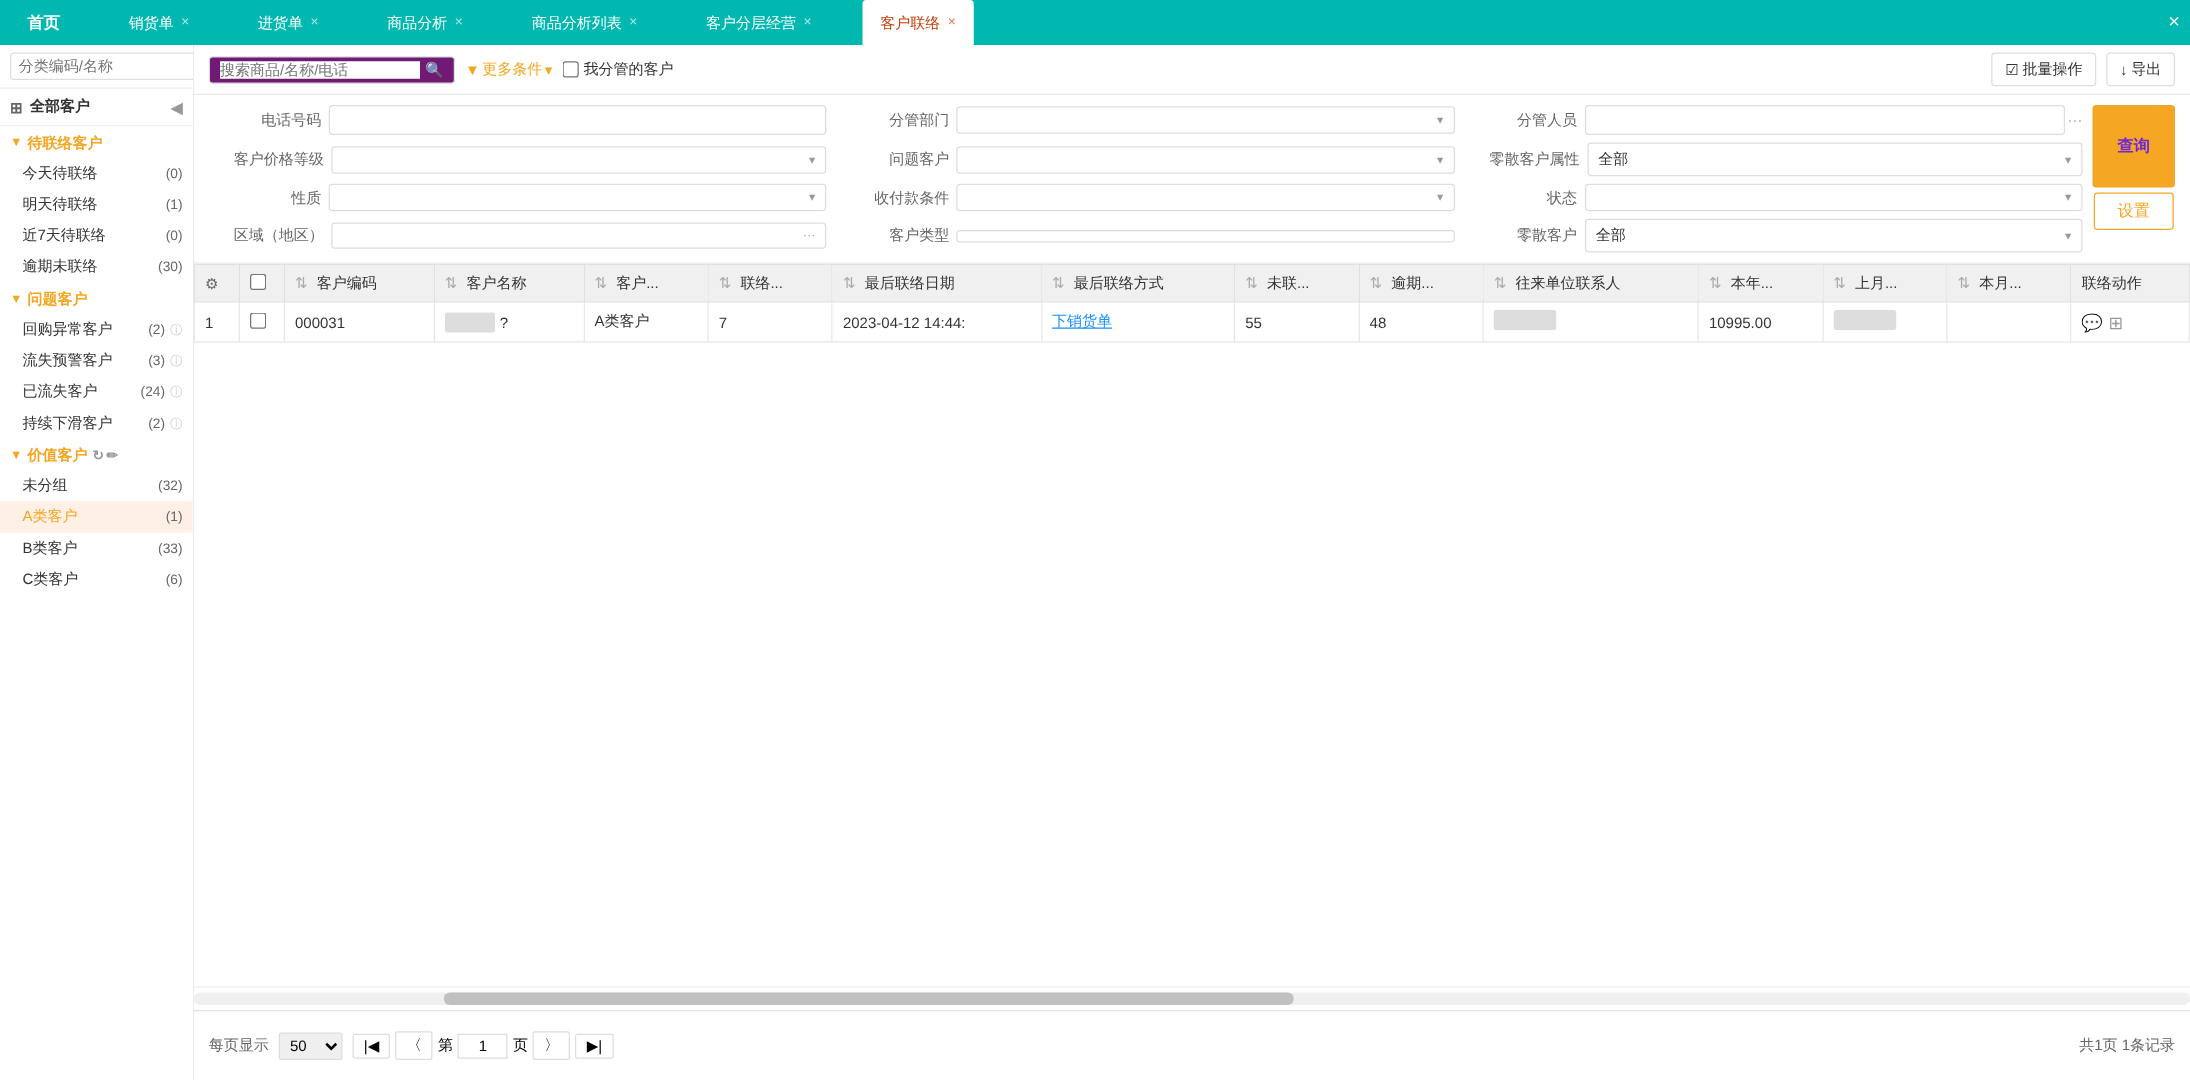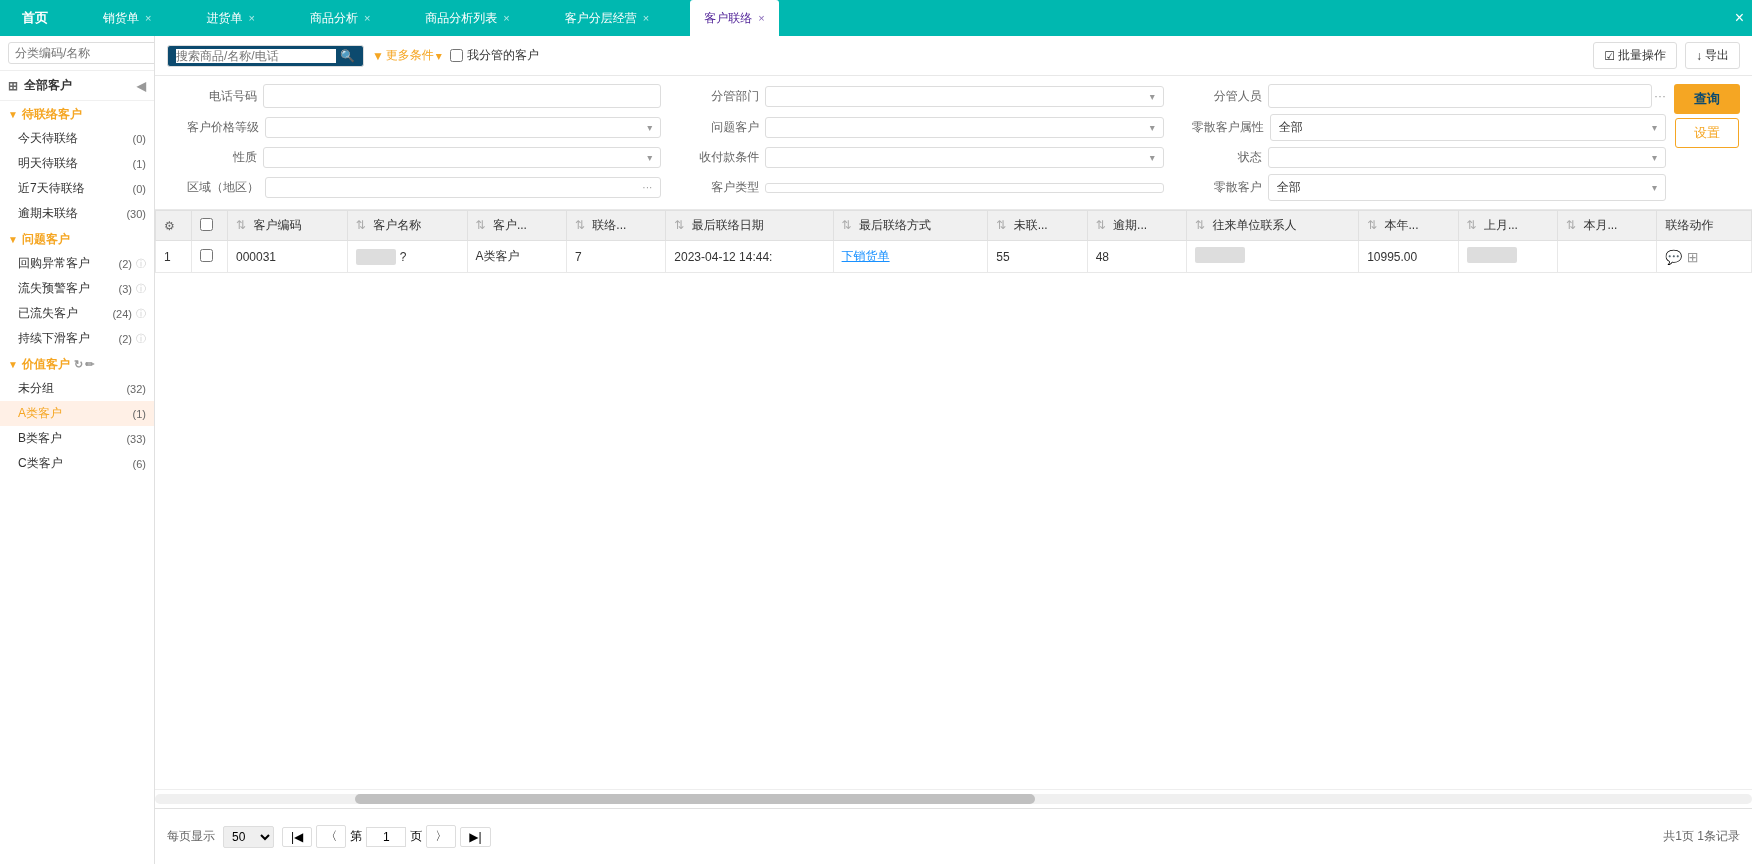--- a/index.html
+++ b/index.html
@@ -10,21 +10,21 @@
       display: flex; align-items: center;
       background: #00b8b0; height: 36px; padding: 0 8px;
       color: white;
       gap: 27px;
     }
     .top-nav .nav-item {
       padding: 0 14px; height: 36px; display: flex; align-items: center;
       color: white; cursor: pointer; font-size: 13px; white-space: nowrap;
     }
     .top-nav .nav-item.active {
-      background: white; color: #4c1d95; border-radius: 3px 3px 0 0;
+      background: white; color: #c2410c; border-radius: 3px 3px 0 0;
     }
     .top-nav .nav-item .close-btn {
       margin-left: 6px; font-size: 11px; cursor: pointer; opacity: 0.7;
     }
     .top-nav .home { font-weight: bold; }
     .top-nav .spacer { flex: 1; }
     .top-nav .close-app { font-size: 16px; cursor: pointer; color: white; }
 
     
     .main-layout { display: flex; height: calc(864px - 36px); }
@@ -65,21 +65,21 @@
     
     .content { flex: 1; display: flex; flex-direction: column; overflow: hidden; background: #f5f5f5; }
 
     
     .filter-bar {
       background: white; padding: 6px 12px; display: flex; align-items: center;
       border-bottom: 1px solid #e8e8e8; gap: 8px;
     }
     .filter-search {
       display: flex; align-items: center; border: 1px solid #ddd; border-radius: 3px;
-      padding: 3px 8px; background: #0c4a6e;
+      padding: 3px 8px; background: #701a75;
     }
     .filter-search input { border: none; outline: none; font-size: 12px; width: 160px; }
     .filter-search .s-icon { color: #00b8b0; margin-left: 4px; }
     .more-filter { color: #f5a623; cursor: pointer; display: flex; align-items: center; gap: 2px; }
     .my-customer { display: flex; align-items: center; gap: 4px; cursor: pointer; color: #333; }
     .my-customer input { cursor: pointer; }
     .filter-spacer { flex: 1; }
     .btn-batch { background: white; border: 1px solid #ddd; border-radius: 3px; padding: 4px 10px; cursor: pointer; color: #333; display: flex; align-items: center; gap: 3px; }
     .btn-export { background: white; border: 1px solid #ddd; border-radius: 3px; padding: 4px 10px; cursor: pointer; color: #333; display: flex; align-items: center; gap: 3px; }
 
@@ -98,22 +98,22 @@
       min-width: 0;
     }
     .filter-select .val { flex: 1; color: #333; }
     .filter-select .arrow { color: #999; font-size: 10px; }
     .filter-input {
       flex: 1; border: 1px solid #ddd; border-radius: 3px; padding: 4px 8px;
       outline: none; font-size: 12px;
     }
     .filter-dots { color: #999; cursor: pointer; margin-left: 2px; }
     .btn-query {
-      background: #f5a623; color: #0c4a6e; border: none; border-radius: 3px;
-      padding: 6px 20px; cursor: pointer; font-size: 13px; font-weight: bold;
+      background: #f5a623; color: #6d28d9; border: none; border-radius: 3px;
+      padding: 24px 20px; cursor: pointer; font-size: 13px; font-weight: bold;
     }
     .btn-settings {
       background: white; color: #f5a623; border: 1px solid #f5a623; border-radius: 3px;
       padding: 5px 18px; cursor: pointer; font-size: 13px; display: block; margin-top: 4px;
     }
     .query-btn-group { display: flex; flex-direction: column; align-items: center; }
 
     
     .table-area { flex: 1; overflow: auto; background: white; margin: 0; }
     table { width: 100%; border-collapse: collapse; }

